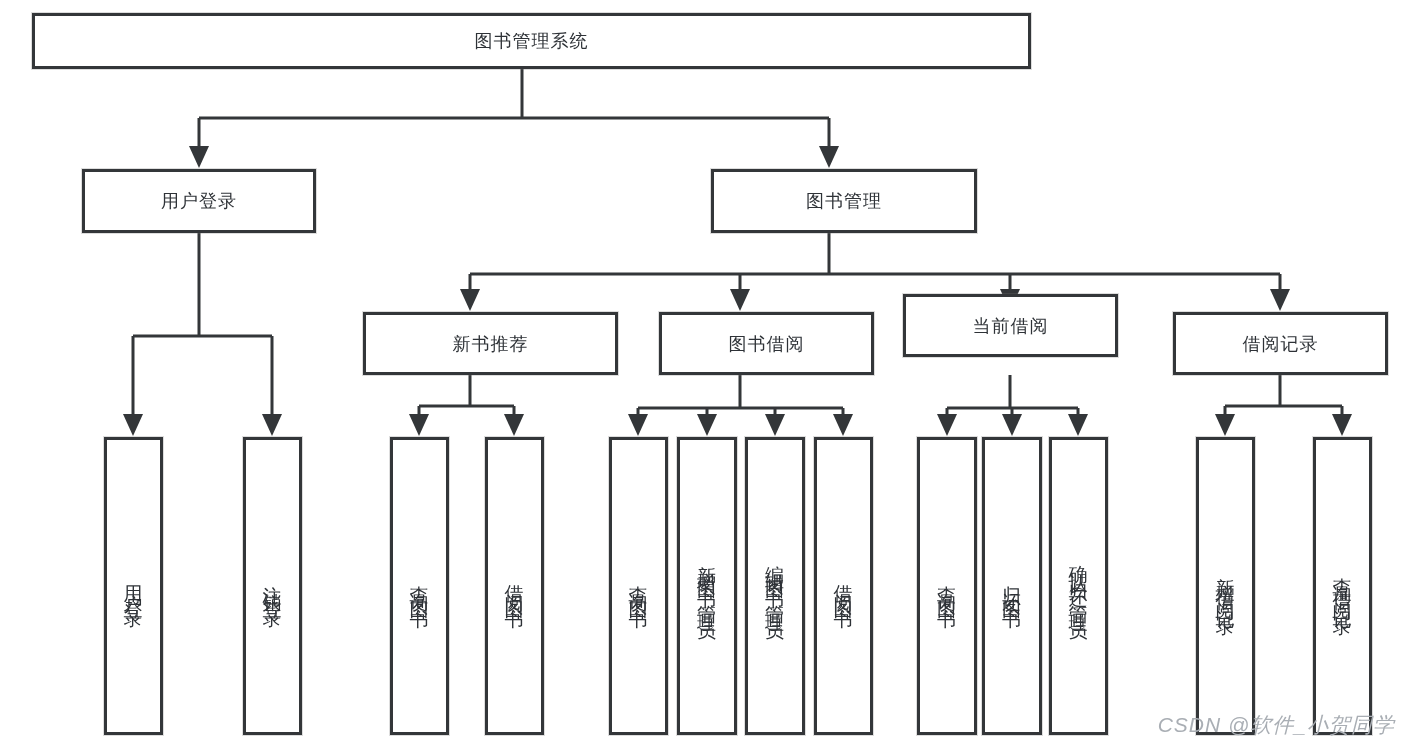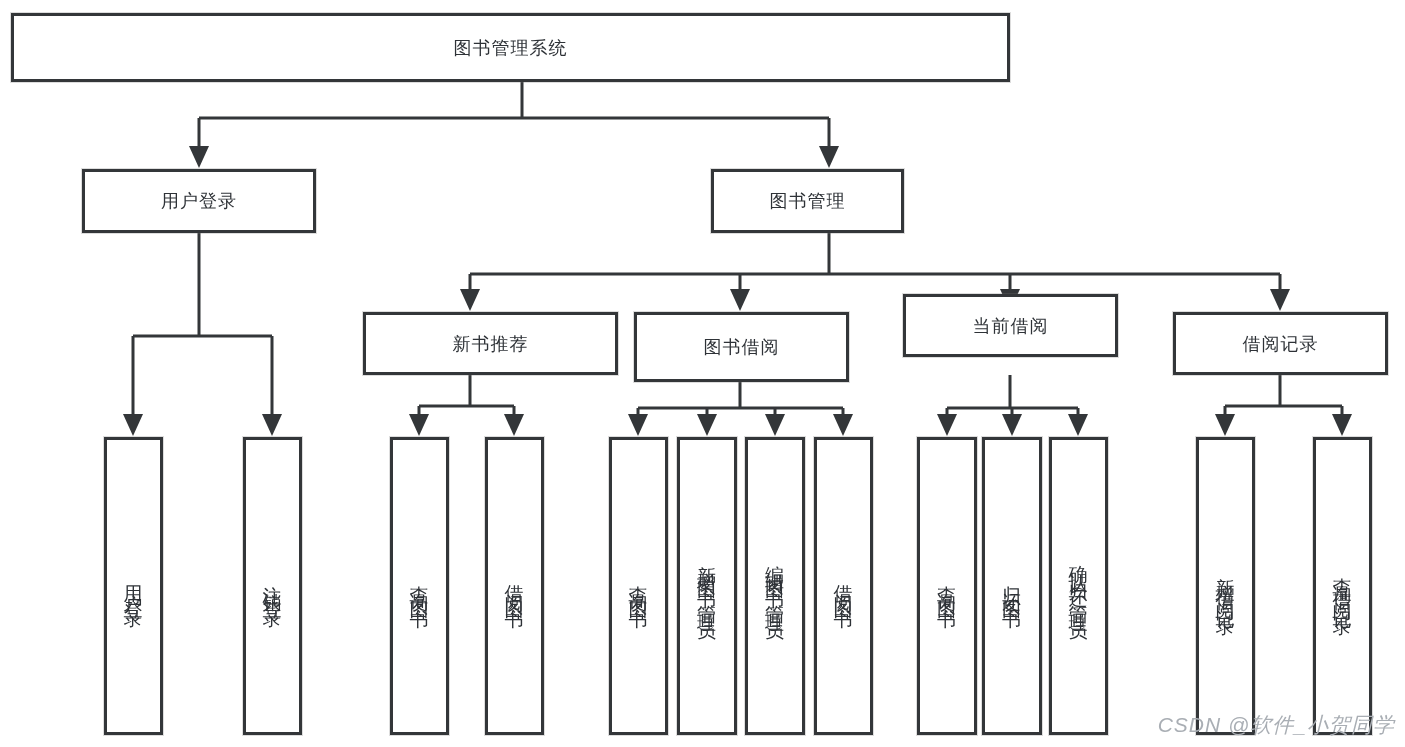--- a/index.html
+++ b/index.html
@@ -101,35 +101,35 @@
 
       <polygon points="937,414 957,414 947,436"></polygon>
       <polygon points="1002,414 1022,414 1012,436"></polygon>
       <polygon points="1068,414 1088,414 1078,436"></polygon>
 
       <polygon points="1215,414 1235,414 1225,436"></polygon>
       <polygon points="1332,414 1352,414 1342,436"></polygon>
     </g>
   </svg>
 
-  <div class="box" style="left:11px;top:13px;width:999px;height:69px">
+  <div class="box" style="left:32px;top:13px;width:999px;height:56px">
     <span>图书管理系统</span>
   </div>
 
   <div class="box" style="left:82px;top:169px;width:234px;height:64px">
     <span>用户登录</span>
   </div>
-  <div class="box" style="left:711px;top:169px;width:193px;height:64px">
+  <div class="box" style="left:711px;top:169px;width:266px;height:64px">
     <span>图书管理</span>
   </div>
 
   <div class="box" style="left:363px;top:312px;width:255px;height:63px">
     <span>新书推荐</span>
   </div>
-  <div class="box" style="left:634px;top:312px;width:215px;height:70px">
+  <div class="box" style="left:659px;top:312px;width:215px;height:63px">
     <span>图书借阅</span>
   </div>
   <div class="box" style="left:903px;top:294px;width:215px;height:63px">
     <span>当前借阅</span>
   </div>
   <div class="box" style="left:1173px;top:312px;width:215px;height:63px">
     <span>借阅记录</span>
   </div>
 
   <div class="box leaf" style="left:104px;top:437px;width:59px;height:298px">

